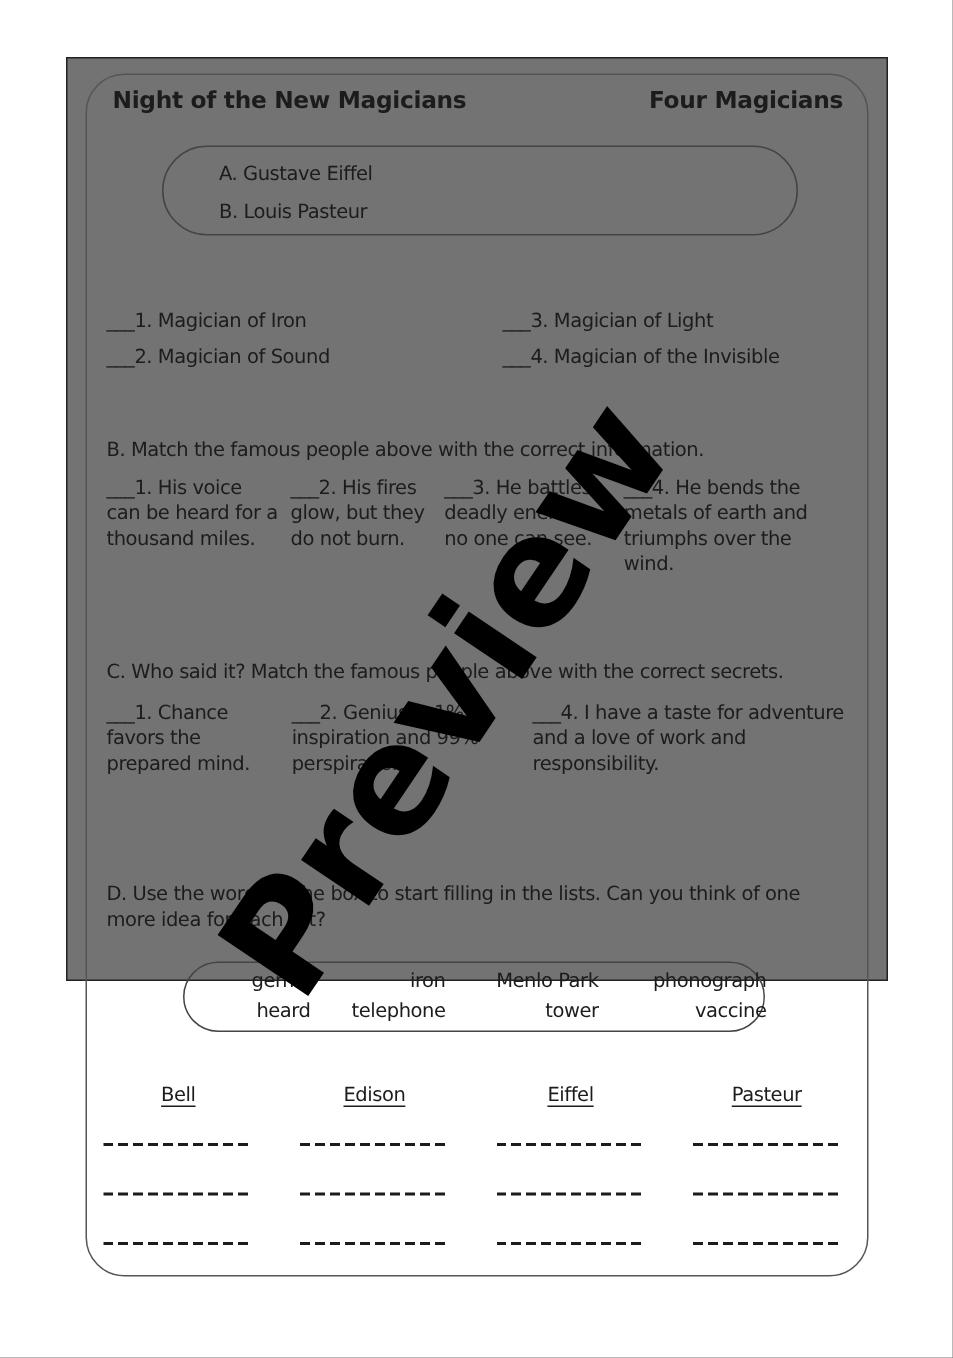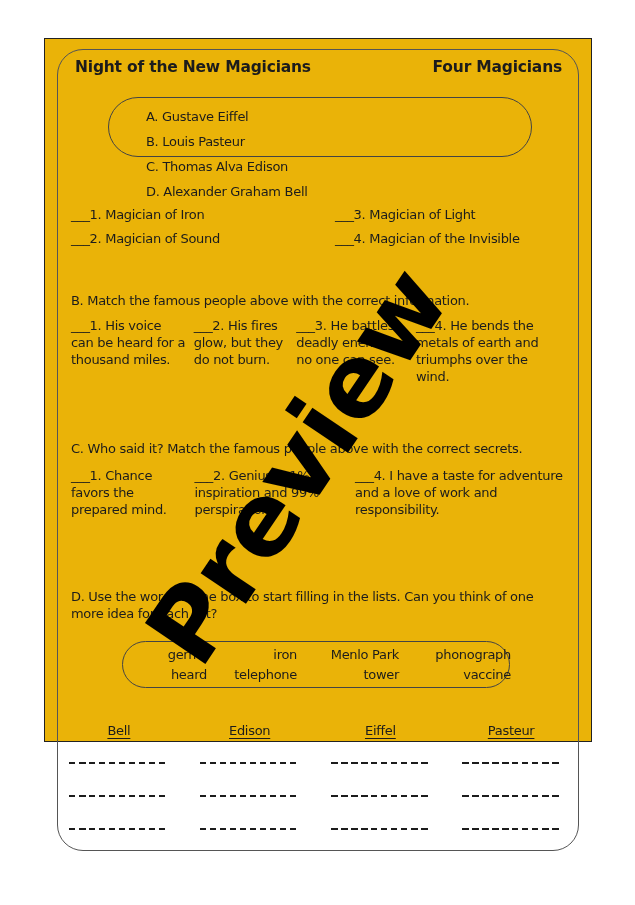--- a/index.html
+++ b/index.html
@@ -2,36 +2,36 @@
 <html><head>
 <meta charset="utf-8">
 <style>
   html,body{margin:0;padding:0;}
   body{
     width:635px;height:905px;background:#ffffff;position:relative;overflow:hidden;
     font-family:"DejaVu Sans","Liberation Sans",sans-serif;
     color:#1c1c1c;font-size:13px;letter-spacing:-0.3px;line-height:17px;
   }
   .outer-border{
-    position:absolute;left:44px;top:38px;width:548px;height:704px;
-    border:1.5px solid #222;box-sizing:border-box;background:#eab308;
+    position:absolute;left:44px;top:38px;width:548px;height:616px;
+    border:1.5px solid #222;box-sizing:border-box;background:#737373;
   }
   .card{
     position:absolute;left:12px;top:10px;width:522px;height:802px;
     border:1px solid #555;border-radius:26px;box-sizing:border-box;
   }
   .header-row{
     position:absolute;top:7px;left:17px;right:16px;
     display:flex;justify-content:space-between;
     font-weight:bold;font-size:15.5px;letter-spacing:-0.2px;line-height:20px;
   }
   .names-box{
     position:absolute;top:47px;left:50px;width:424px;height:60px;
     border:1px solid #444;border-radius:30px;box-sizing:border-box;
-    display:flex;padding:6px 0 0 37px;line-height:25px;flex-direction:column;
+    display:flex;padding:6px 0 0 37px;line-height:25px;
   }
   .names-col1{width:185px;}
   .section{position:absolute;left:13px;right:14px;}
   .sec-a{top:138px;}
   .sec-b{top:242px;}
   .sec-c{top:390px;}
   .sec-d{top:538px;}
   .sec-a .items{display:grid;grid-template-columns:264px 1fr;row-gap:6.5px;margin-top:18px;}
   .sec-b .items,.sec-c .items{display:flex;flex-direction:row;gap:6.5px;margin-top:8px;}
   .sec-c .items{margin-top:10px;}
@@ -67,24 +67,20 @@
 
     <div class="header-row">
       <span>Night of the New Magicians</span>
       <span>Four Magicians</span>
     </div>
 
     <div class="names-box">
       <div class="names-col1">
         <div>A. Gustave Eiffel</div>
         <div>B. Louis Pasteur</div>
-      </div>
-      <div>
-        <div>C. Thomas Alva Edison</div>
-        <div>D. Alexander Graham Bell</div>
       </div>
     </div>
 
     <div class="section sec-a">
       <div class="items">
         <div>___1. Magician of Iron</div>
         <div>___3. Magician of Light</div>
         <div>___2. Magician of Sound</div>
         <div>___4. Magician of the Invisible</div>
       </div>

